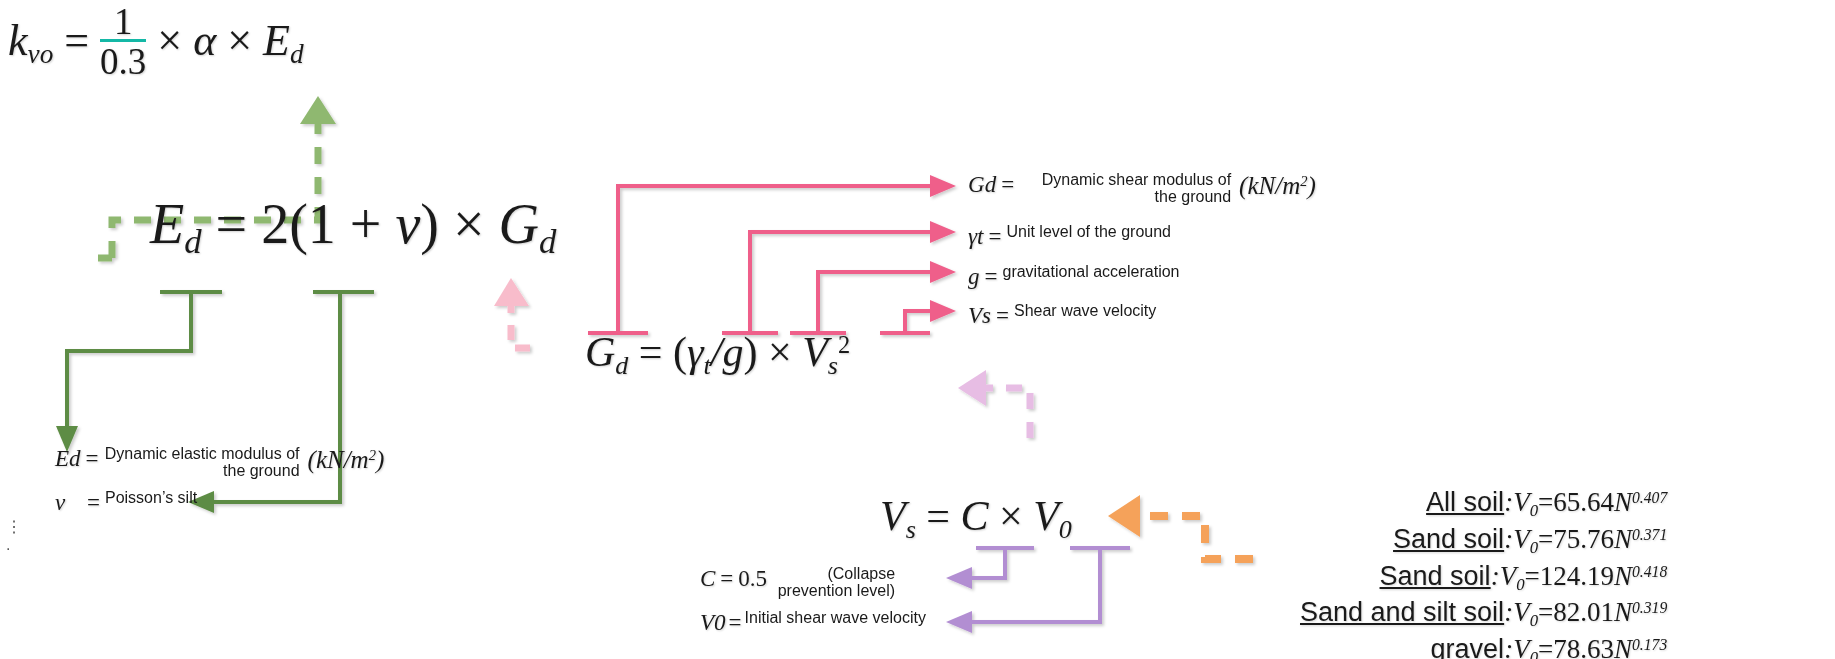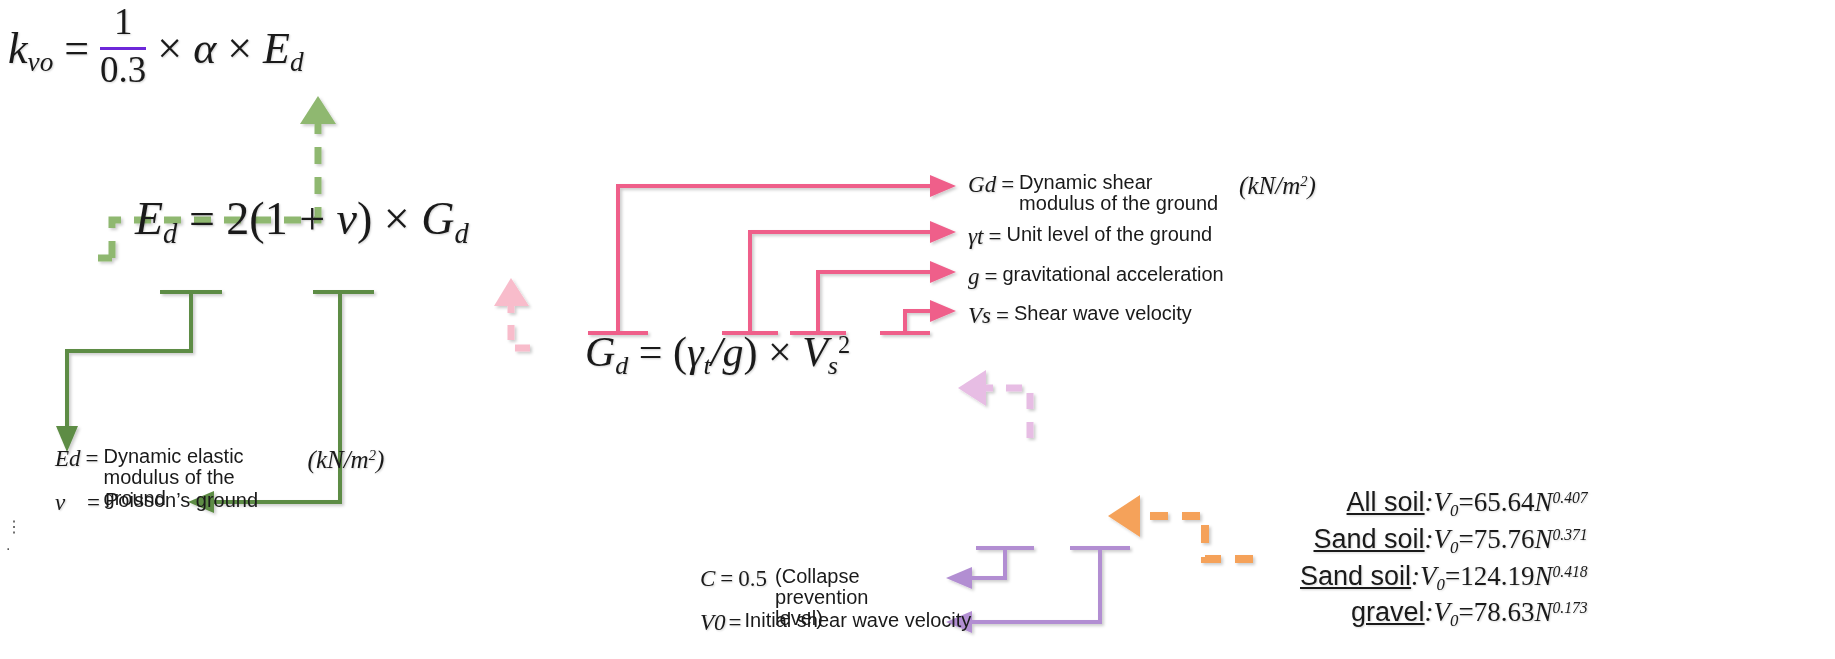--- a/index.html
+++ b/index.html
@@ -14,35 +14,35 @@
         text-shadow:1px 1px 2px rgba(0,0,0,0.18);}
   .upr{font-style:normal;}
   .sub{font-size:0.62em;vertical-align:-0.30em;font-style:italic;}
   .sup{font-size:0.58em;vertical-align:0.52em;font-style:normal;}
   .supi{font-size:0.58em;vertical-align:0.52em;font-style:italic;}
 
   .eq{position:absolute;white-space:nowrap;}
 
   
   #eq-kvo{left:8px;top:8px;font-size:44px;}
-  #eq-ed{left:135px;top:192px;font-size:46px;}
+  #eq-ed{left:150px;top:192px;font-size:56px;}
   #eq-gd{left:585px;top:328px;font-size:42px;}
   #eq-vs{left:880px;top:492px;font-size:42px;}
 
   .frac{display:inline-block;vertical-align:-0.52em;text-align:center;position:relative;top:-0.1em;}
   .frac .num{display:block;line-height:0.95;font-size:0.84em;}
-  .frac .den{display:block;line-height:1.05;font-size:0.84em;border-top:3px solid #6d28d9;padding-top:1px;margin-top:8px;}
+  .frac .den{display:block;line-height:1.05;font-size:0.84em;border-top:3px solid #14b8a6;padding-top:1px;}
 
   
   .defrow{position:absolute;display:flex;align-items:flex-start;white-space:nowrap;}
   .sym{font-family:"Liberation Serif", serif;font-style:italic;font-size:23px;
        text-shadow:1px 1px 2px rgba(0,0,0,0.18);}
   .eqs{font-family:"Liberation Serif", serif;font-size:23px;margin:0 5px;
        text-shadow:1px 1px 2px rgba(0,0,0,0.18);}
-  .txt{font-family:"Liberation Sans", sans-serif;font-size:20px;line-height:1.06;white-space:normal;}
+  .txt{font-family:"Liberation Sans", sans-serif;font-size:16px;line-height:1.06;white-space:normal;text-align:right;}
   .unit{font-family:"Liberation Serif", serif;font-style:italic;font-size:25px;margin-left:8px;
         text-shadow:1px 1px 2px rgba(0,0,0,0.18);}
 
   
   #def-gd{left:968px;top:172px;}
   #def-gt{left:968px;top:224px;}
   #def-g{left:968px;top:264px;}
   #def-vsd{left:968px;top:303px;}
 
   
@@ -167,20 +167,27 @@
   </div>
 
   <div class="eq math" id="eq-gd">
     <span>G</span><span class="sub">d</span>
     <span class="upr">=</span>
     <span class="upr">(</span><span>γ</span><span class="sub">t</span><span>/</span><span>g</span><span class="upr">)</span>
     <span class="upr">×</span>
     <span>V</span><span class="sub">s</span><span class="sup">2</span>
   </div>
 
+  <div class="eq math" id="eq-vs">
+    <span>V</span><span class="sub">s</span>
+    <span class="upr">=</span>
+    <span>C</span>
+    <span class="upr">×</span>
+    <span>V</span><span class="sub">0</span>
+  </div>
 
   <div class="defrow" id="def-gd">
     <span class="sym">G</span>
       <span class="sym sub">d</span>
     <span class="eqs">=</span>
     <span class="txt" style="width:212px">Dynamic shear modulus of the ground</span>
     <span class="unit"><span>(</span><span>kN/m</span><span class="supi">2</span><span>)</span></span>
   </div>
 
   <div class="defrow" id="def-gt">
@@ -207,21 +214,21 @@
     <span class="sym">E</span>
       <span class="sym sub">d</span>
     <span class="eqs">=</span>
     <span class="txt" style="width:196px">Dynamic elastic modulus of the ground</span>
     <span class="unit"><span>(</span><span>kN/m</span><span class="supi">2</span><span>)</span></span>
   </div>
 
   <div class="defrow" id="def-nu">
     <span class="sym" style="min-width:14px;display:inline-block">ν</span>
     <span class="eqs" style="margin-left:18px">=</span>
-    <span class="txt">Poisson’s ground</span>
+    <span class="txt">Poisson’s silt</span>
   </div>
 
   <div class="defrow" id="def-c">
     <span class="sym">C</span>
     <span class="eqs">=</span>
     <span class="eqs" style="margin:0">0.5</span>
     <span class="txt" style="width:120px;margin-left:8px">(Collapse prevention level)</span>
   </div>
 
   <div class="defrow" id="def-v0">
@@ -235,19 +242,22 @@
     <div class="soil-row">
       <span class="soil-name">All soil</span><span class="m">:</span><span class="m">V</span><span class="m sub">0</span><span class="m" style="font-style:normal">=</span><span class="m" style="font-style:normal">65.64</span><span class="m">N</span><span class="m sup">0.407</span>
     </div>
     <div class="soil-row">
       <span class="soil-name">Sand soil</span><span class="m">:</span><span class="m">V</span><span class="m sub">0</span><span class="m" style="font-style:normal">=</span><span class="m" style="font-style:normal">75.76</span><span class="m">N</span><span class="m sup">0.371</span>
     </div>
     <div class="soil-row">
       <span class="soil-name">Sand soil</span><span class="m">:</span><span class="m">V</span><span class="m sub">0</span><span class="m" style="font-style:normal">=</span><span class="m" style="font-style:normal">124.19</span><span class="m">N</span><span class="m sup">0.418</span>
     </div>
     <div class="soil-row">
+      <span class="soil-name">Sand and silt soil</span><span class="m">:</span><span class="m">V</span><span class="m sub">0</span><span class="m" style="font-style:normal">=</span><span class="m" style="font-style:normal">82.01</span><span class="m">N</span><span class="m sup">0.319</span>
+    </div>
+    <div class="soil-row">
       <span class="soil-name">gravel</span><span class="m">:</span><span class="m">V</span><span class="m sub">0</span><span class="m" style="font-style:normal">=</span><span class="m" style="font-style:normal">78.63</span><span class="m">N</span><span class="m sup">0.173</span>
     </div>
   </div>
 
   <div class="dots">⋮<br>.</div>
 
 </div>
 
 </body></html>

